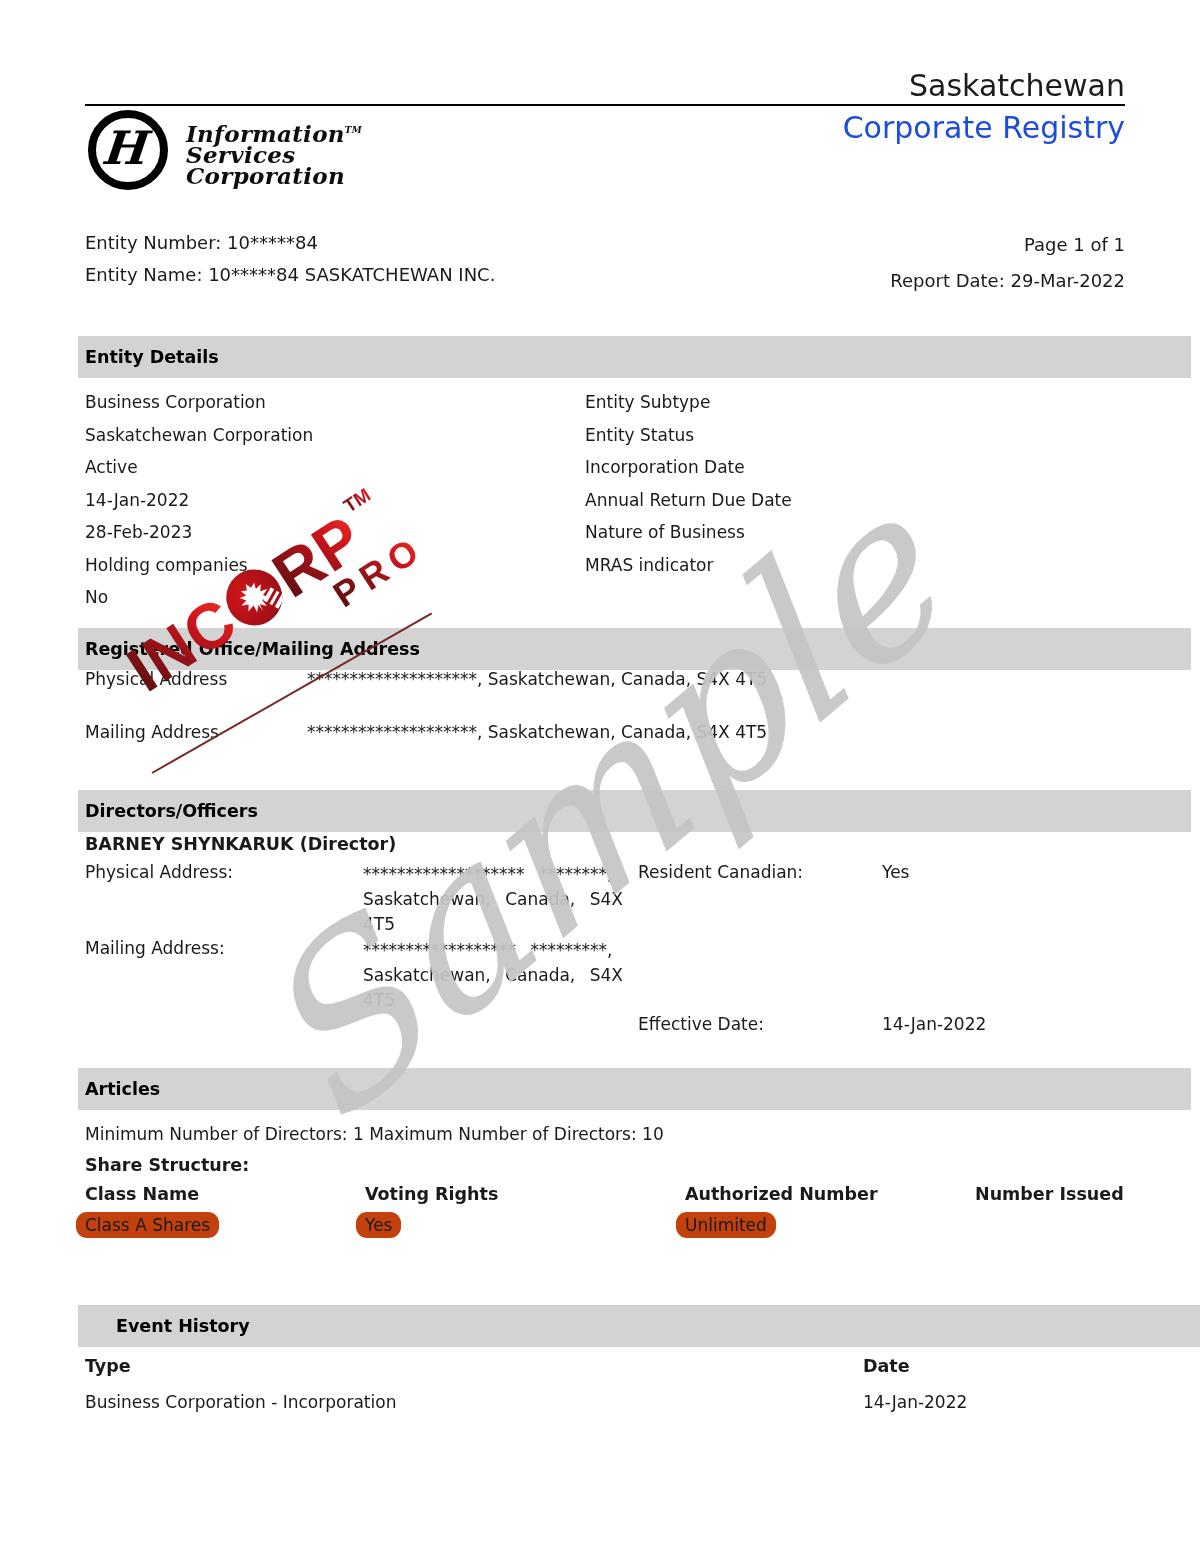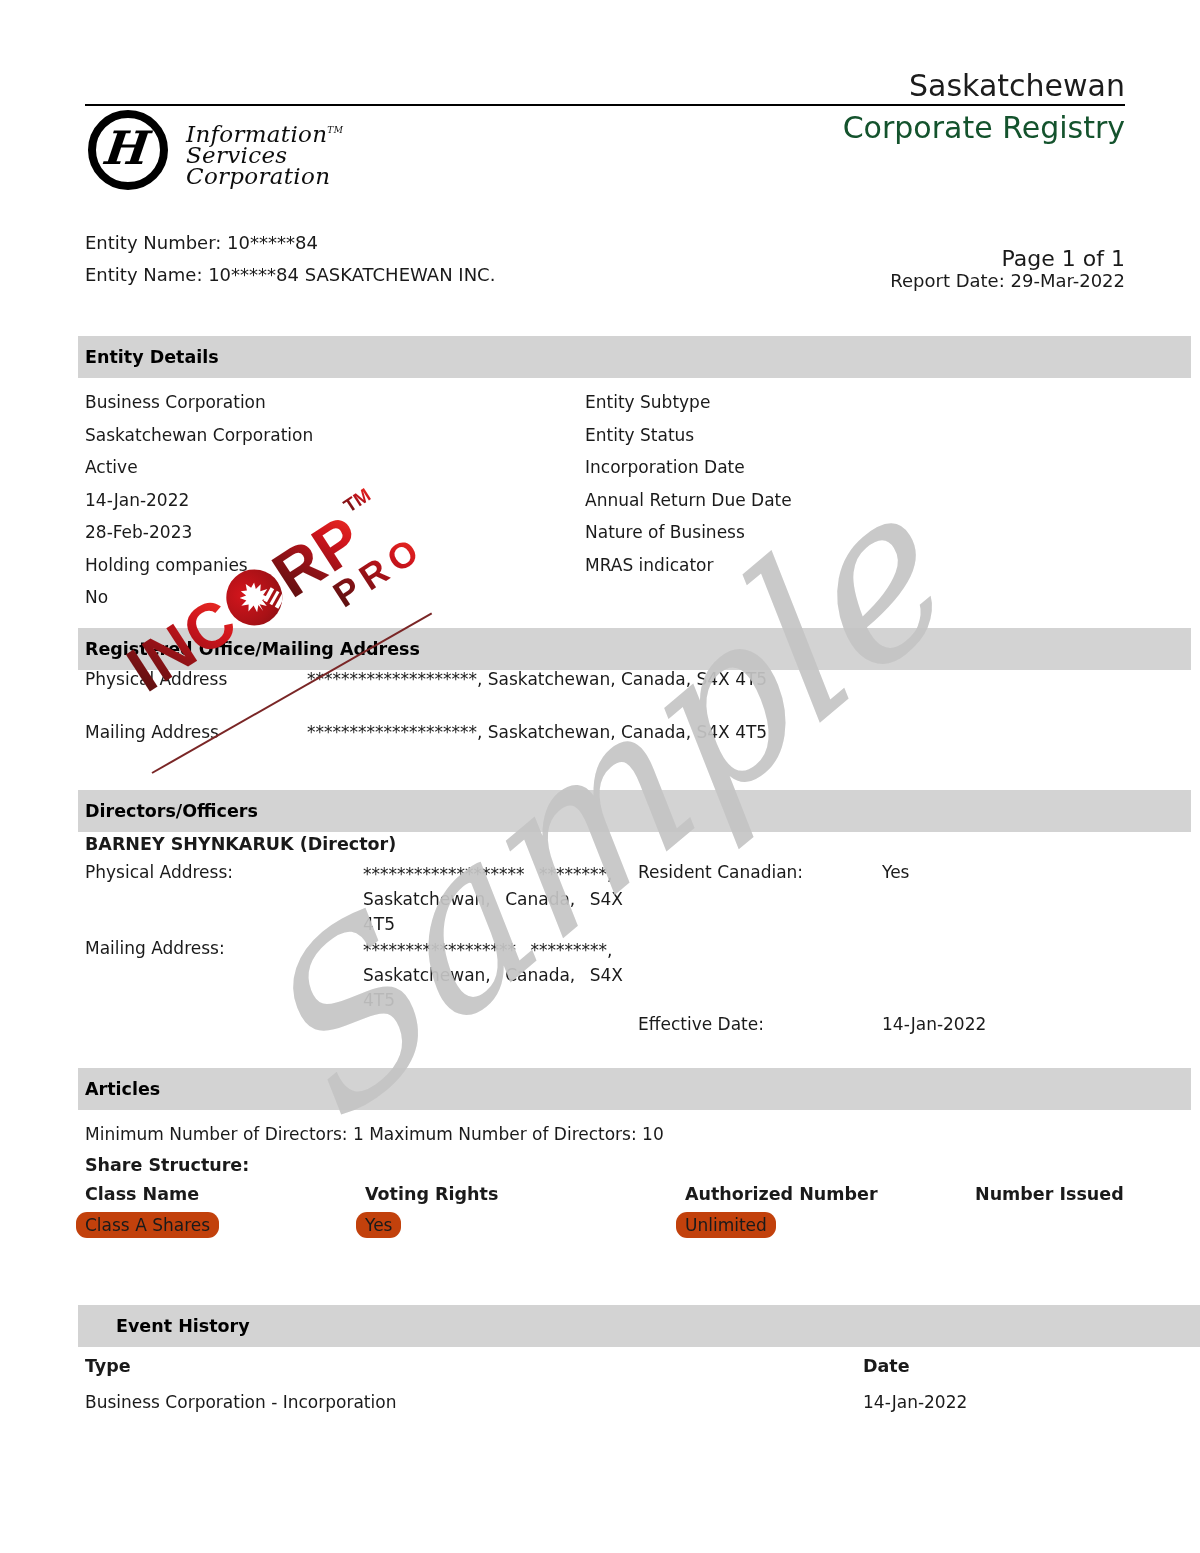--- a/index.html
+++ b/index.html
@@ -11,29 +11,29 @@
   .top-rule{position:absolute;left:85px;width:1040px;top:104px;height:2px;background:#000;}
   .emblem{
     position:absolute;left:88px;top:110px;width:64px;height:64px;border:8px solid #000;border-radius:50%;
     display:flex;align-items:center;justify-content:center;background:#fff;z-index:2;
   }
   .emblem-h{
     font-family:"DejaVu Serif",serif;font-style:italic;font-weight:bold;font-size:46px;color:#000;
     transform:skewX(-8deg);line-height:1;margin-top:-4px;
   }
   .wordmark{
-    position:absolute;left:186px;top:120px;font-family:"DejaVu Serif",serif;font-style:italic;font-weight:normal;
+    position:absolute;left:186px;top:120px;font-family:"DejaVu Serif",serif;font-style:italic;font-weight:bold;
     font-size:23px;line-height:21px;color:#0d0d0d;letter-spacing:0.3px;
   }
   .wordmark sup{font-size:9px;vertical-align:super;}
   .hdr-title1{position:absolute;right:75px;top:68px;font-size:30px;color:#1c1c1c;text-align:right;}
-  .hdr-title2{position:absolute;right:75px;top:110px;font-size:30px;color:#14532d;text-align:right;}
+  .hdr-title2{position:absolute;right:75px;top:110px;font-size:30px;color:#1d4ed8;text-align:right;}
   
   .meta-en{position:absolute;left:85px;top:232px;font-size:18px;}
-  .meta-page{position:absolute;right:75px;top:234px;font-size:22px;margin-top:12px;}
+  .meta-page{position:absolute;right:75px;top:234px;font-size:18px;}
   .meta-name{position:absolute;left:85px;top:264px;font-size:18px;}
   .meta-report{position:absolute;right:75px;top:270px;font-size:18px;}
   
   .bar{
     position:absolute;left:78px;width:1113px;height:42px;background:#d3d3d3;
     display:flex;align-items:center;
   }
   .bar .bar-title{margin-left:7px;font-weight:bold;font-size:17.5px;color:#000;}
   
   .ed-grid{position:absolute;left:85px;top:386px;width:1040px;display:grid;grid-template-columns:500px 1fr;}

